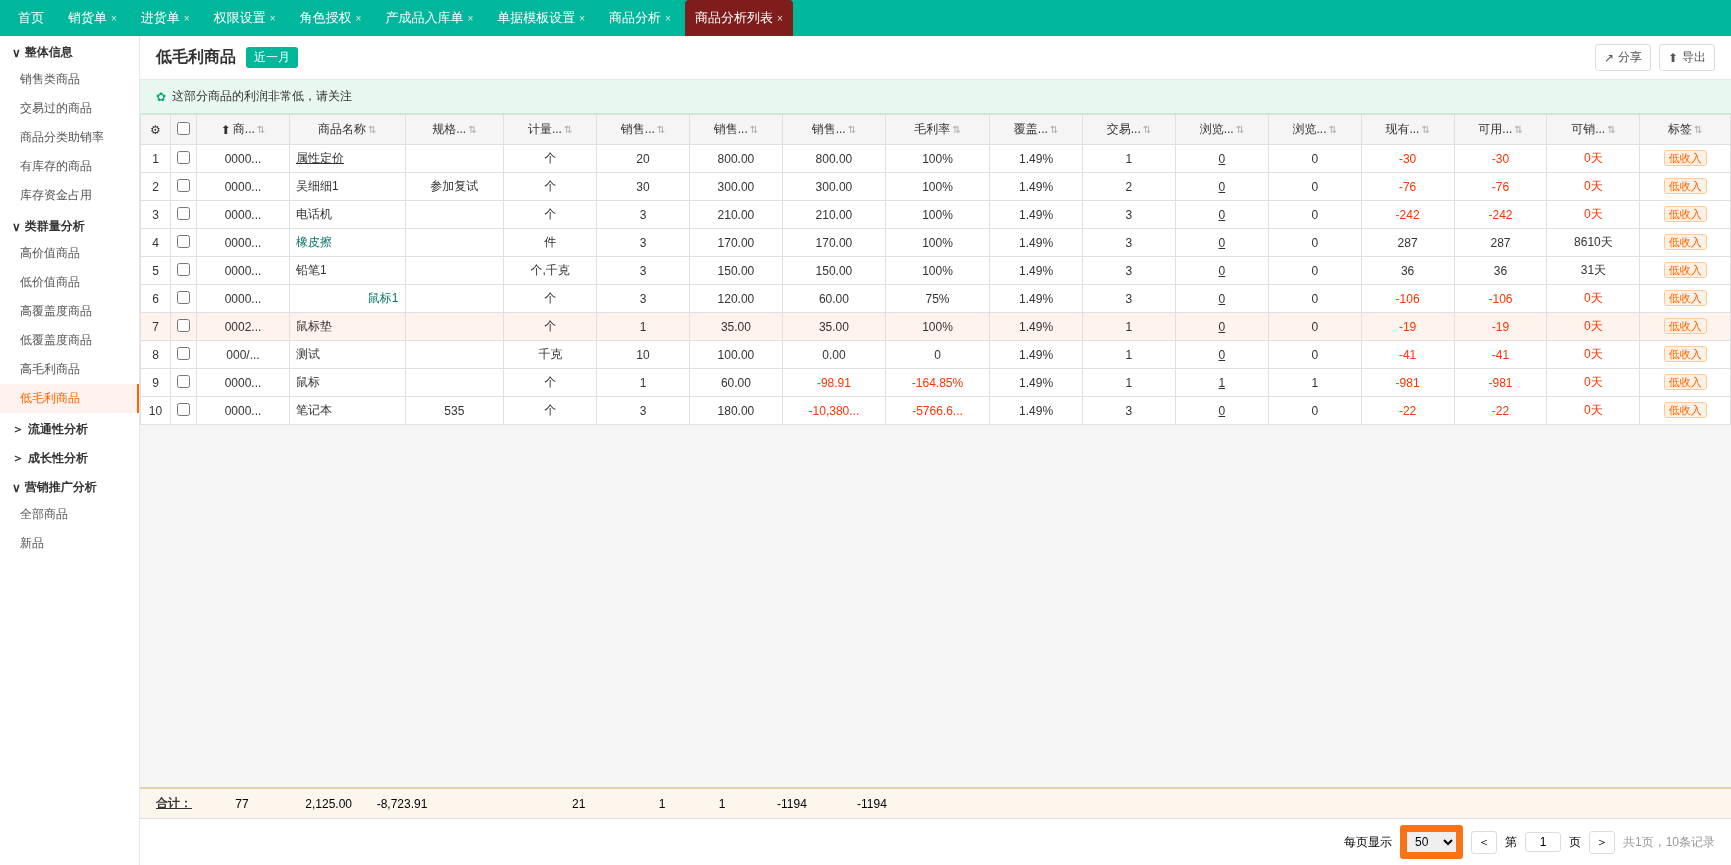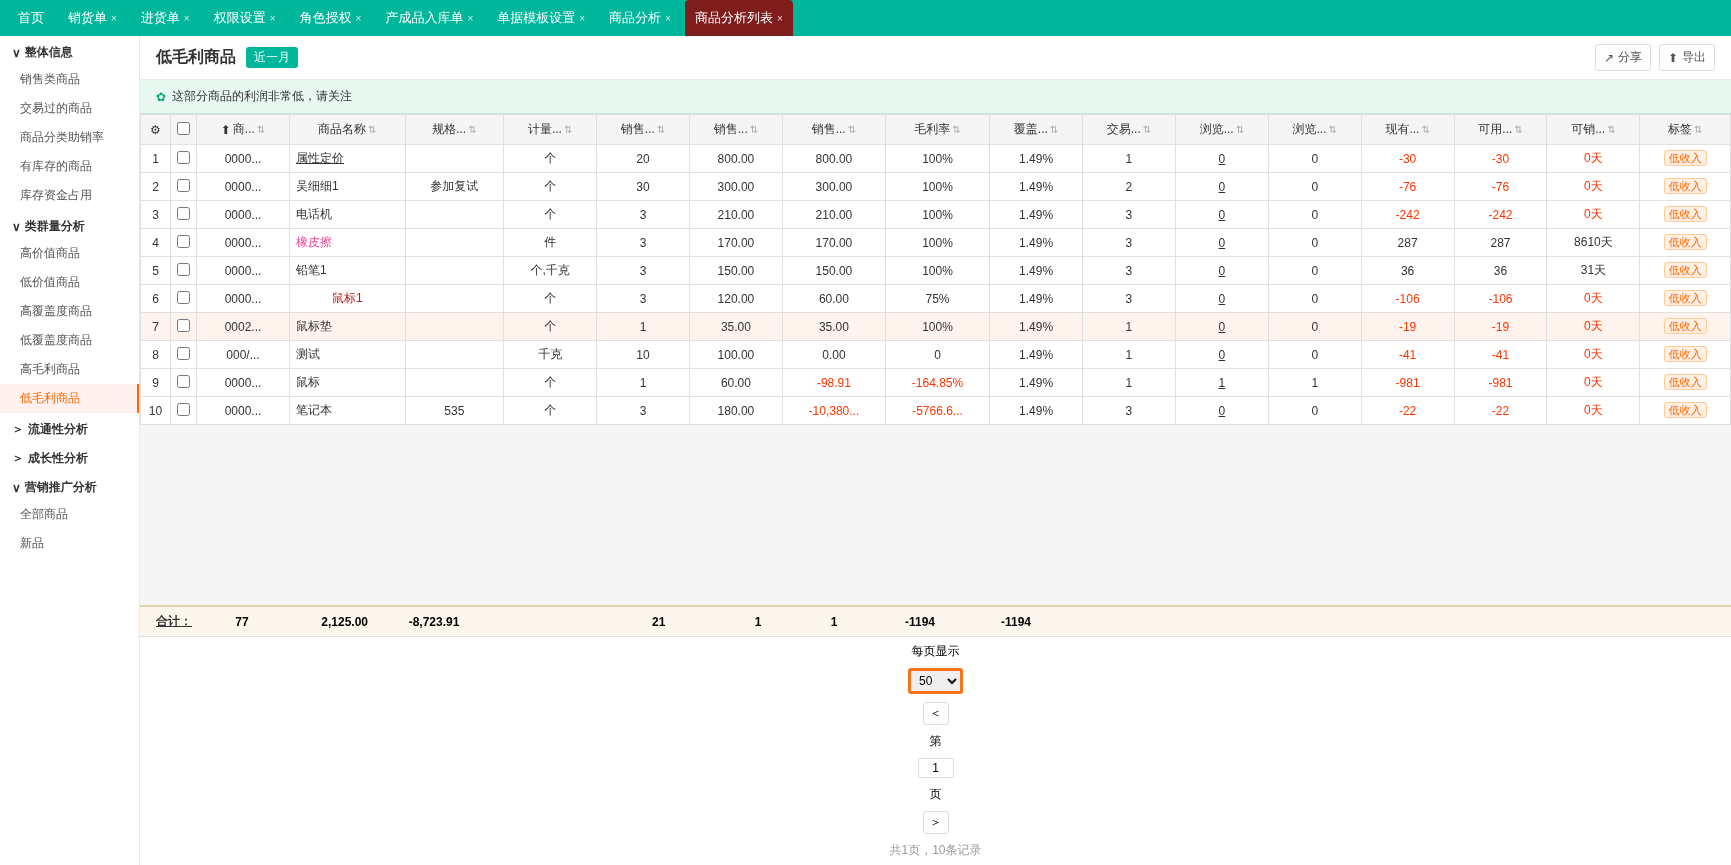--- a/index.html
+++ b/index.html
@@ -47,22 +47,22 @@
     tbody td.tag-cell .tag { background: #fff0e6; color: #ff6600; border: 1px solid #ffcc99; border-radius: 3px; padding: 1px 4px; font-size: 11px; }
     .underline-link { text-decoration: underline; cursor: pointer; color: #333; }
     .col-settings { width: 30px; cursor: pointer; }
     .col-checkbox { width: 24px; }
 
     
     .table-footer { background: #fdf6ec; border-top: 2px solid #e0d0b0; padding: 6px 16px; display: flex; align-items: center; }
     .footer-label { color: #333; font-weight: bold; padding-right: 20px; text-decoration: underline; }
 
     
-    .pagination { background: #fff; border-top: 1px solid #e0e0e0; padding: 6px 16px; display: flex; align-items: center; justify-content: flex-end; gap: 8px; flex-direction: column; }
-    .pagination select { border: 3px solid #f97316; border-radius: 3px; padding: 2px 4px; }
+    .pagination { background: #fff; border-top: 1px solid #e0e0e0; padding: 6px 16px; display: flex; align-items: center; justify-content: flex-end; gap: 8px; }
+    .pagination select { border: 7px solid #f97316; border-radius: 3px; padding: 2px 4px; }
     .pagination .page-btn { border: 1px solid #ddd; background: #fff; padding: 2px 6px; cursor: pointer; border-radius: 3px; }
     .pagination .page-input { border: 1px solid #ddd; width: 36px; text-align: center; border-radius: 3px; padding: 2px 4px; }
     .pagination .page-info { color: #999; }
 
     
     .th-inner { display: inline-flex; align-items: center; gap: 2px; }
     .sort-icon { color: #aaa; font-size: 10px; }
   </style>
 </head>
 <body>
@@ -220,21 +220,21 @@
     <td>0</td>
     <td class="red">-242</td>
     <td class="red">-242</td>
     <td class="red">0天</td>
     <td class="tag-cell"><span class="tag">低收入</span></td>
   </tr>
             <tr>
     <td>4</td>
     <td class="col-checkbox"><input type="checkbox" style=""></td>
     <td>0000...</td>
-    <td style="text-align:left;cursor:pointer;color:#ec4899;">橡皮擦</td>
+    <td style="text-align:left;cursor:pointer;color:#0f766e;">橡皮擦</td>
     <td></td>
     <td>件</td>
     <td>3</td>
     <td>170.00</td>
     <td class="">170.00</td>
     <td class="">100%</td>
     <td>1.49%</td>
     <td>3</td>
     <td><span class="underline-link">0</span></td>
     <td>0</td>
@@ -260,21 +260,21 @@
     <td>0</td>
     <td class="">36</td>
     <td class="">36</td>
     <td class="">31天</td>
     <td class="tag-cell"><span class="tag">低收入</span></td>
   </tr>
             <tr>
     <td>6</td>
     <td class="col-checkbox"><input type="checkbox" style=""></td>
     <td>0000...</td>
-    <td style="text-align:center;cursor:pointer;color:#b91c1c;">鼠标1</td>
+    <td style="text-align:right;cursor:pointer;color:#0f766e;">鼠标1</td>
     <td></td>
     <td>个</td>
     <td>3</td>
     <td>120.00</td>
     <td class="">60.00</td>
     <td class="">75%</td>
     <td>1.49%</td>
     <td>3</td>
     <td><span class="underline-link">0</span></td>
     <td>0</td>
@@ -362,21 +362,21 @@
     <td class="red">-22</td>
     <td class="red">0天</td>
     <td class="tag-cell"><span class="tag">低收入</span></td>
   </tr>
           </tbody>
       </table>
     </div>
 
     <div class="table-footer">
       <span class="footer-label">合计：</span>
-      <div style="display:flex; gap: 16px; flex:1; align-items:center;font-weight:bold;">
+      <div style="display:flex; gap: 0; flex:1; align-items:center;">
         <span style="width:60px; text-align:center;">77</span>
         <span style="width:80px; text-align:right;">2,125.00</span>
         <span style="width:100px; text-align:center;">-8,723.91</span>
         <span style="width:60px;"></span>
         <span style="width:60px;"></span>
         <span style="width:60px; text-align:left;">21</span>
         <span style="width:60px; text-align:center;">1</span>
         <span style="width:60px; text-align:center;">1</span>
         <span style="width:80px; text-align:center;">-1194</span>
         <span style="width:80px; text-align:center;">-1194</span>

